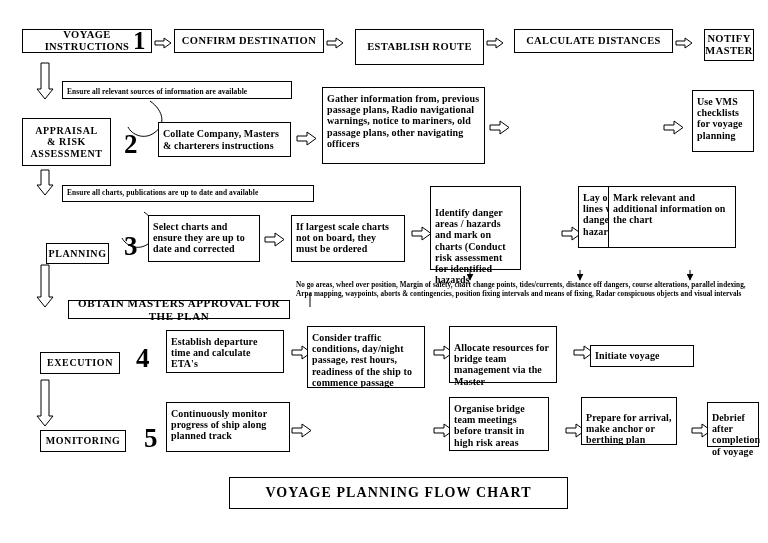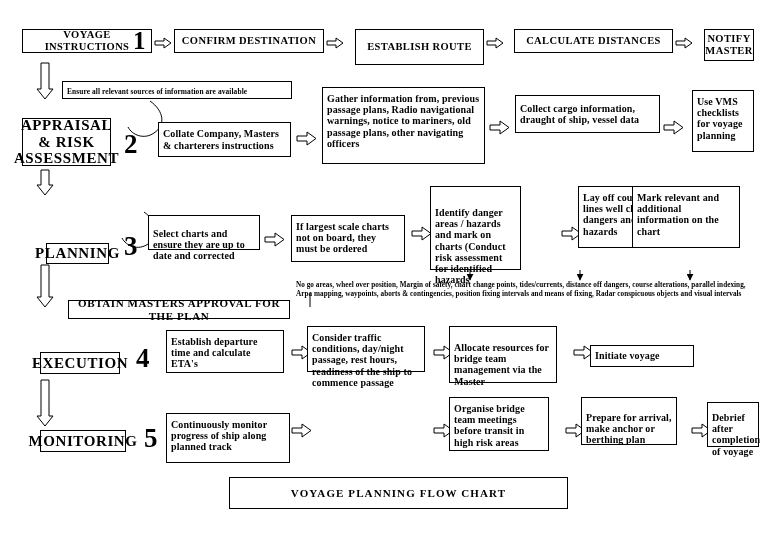--- a/index.html
+++ b/index.html
@@ -25,21 +25,21 @@
     font-weight:bold;
     line-height:1.12;
   }
   .top-box{
     font-size:10.5px;
     letter-spacing:0.4px;
     justify-content:center;
     text-align:center;
   }
   .stage{
-    font-size:15px;
+    font-size:10px;
     letter-spacing:0.6px;
     justify-content:center;
     text-align:center;
   }
   .stage.left{justify-content:flex-start;}
   .detail{font-size:10px;letter-spacing:0.1px;}
   .note{font-size:7.4px;font-weight:bold;letter-spacing:0.1px;}
   .longnote{
     position:absolute;
     font-size:7.2px;
@@ -52,21 +52,21 @@
     font-family:"Liberation Serif", serif;
     font-weight:bold;
     font-size:27px;
     line-height:1;
   }
   .title{
     position:absolute;
     border:1px solid #000;
     background:#fff;
     display:flex;align-items:center;justify-content:center;
-    font-size:11px;font-weight:bold;letter-spacing:1.1px;
+    font-size:14px;font-weight:bold;letter-spacing:1.1px;
   }
   svg.overlay{position:absolute;left:0;top:0;width:768px;height:543px;pointer-events:none;}
 </style>
 </head>
 <body>
 
 <div id="canvas">
 
   <svg class="overlay" viewBox="0 0 768 543">
     <defs>
@@ -153,55 +153,55 @@
   </div>
 
   <div class="box detail" style="left:158px;top:122px;width:133px;height:35px;">
     <span>Collate Company, Masters &amp; charterers instructions</span>
   </div>
 
   <div class="box detail" style="left:322px;top:87px;width:163px;height:77px;align-items:flex-start;padding-top:5px;">
     <span>Gather information from, previous passage plans, Radio navigational warnings, notice to mariners, old passage plans, other navigating officers</span>
   </div>
 
-  <div class="box detail" style="left:515px;top:95px;width:145px;height:38px;">
-    <span>Collect cargo information, draught of ship, vessel data</span>
-  </div>
 
   <div class="box detail" style="left:692px;top:90px;width:62px;height:62px;align-items:flex-start;padding-top:5px;">
     <span>Use VMS checklists for voyage planning</span>
   </div>
 
+  <div class="box note" style="left:62px;top:185px;width:252px;height:17px;">
+    <span>Ensure all charts, publications are up to date and available</span>
+  </div>
 
   <div class="box stage" style="left:46px;top:243px;width:63px;height:21px;">
     <span>PLANNING</span>
   </div>
   <div class="numeral" style="left:124px;top:233px;">
     <span>3</span>
   </div>
 
-  <div class="box detail" style="left:148px;top:215px;width:112px;height:35px;align-items:flex-start;padding-top:12px;">
+  <div class="box detail" style="left:148px;top:215px;width:112px;height:47px;align-items:flex-start;padding-top:5px;">
     <span>Select charts and ensure they are up to date and corrected</span>
   </div>
 
   <div class="box detail" style="left:291px;top:215px;width:114px;height:47px;align-items:flex-start;padding-top:5px;">
     <span>If largest scale charts not on board, they must be ordered</span>
   </div>
 
   <div class="box detail" style="left:430px;top:186px;width:91px;height:84px;align-items:flex-start;padding-top:20px;">
     <span>Identify danger areas / hazards and mark on charts (Conduct risk assessment for identified hazards</span>
   </div>
 
   <div class="box detail" style="left:578px;top:186px;width:86px;height:62px;align-items:flex-start;padding-top:5px;">
     <span>Lay off course lines well clear of dangers and hazards</span>
   </div>
 
   <div class="box detail" style="left:637px;top:186px;width:0px;height:0px;border:none;"></div>
 
-  <div class="box detail" style="left:632px;top:186px;width:108px;height:62px;align-items:flex-start;padding-top:5px;">
+  <div class="box detail" style="left:608px;top:186px;width:128px;height:62px;align-items:flex-start;padding-top:5px;">
     <span>Mark relevant and additional information on the chart</span>
   </div>
 
   <div class="longnote" style="left:296px;top:281px;width:460px;">
     <span>No go areas, wheel over position, Margin of safety, chart change points, tides/currents, distance off dangers, course alterations, parallel indexing, Arpa mapping, waypoints, aborts &amp; contingencies, position fixing intervals and means of fixing, Radar conspicuous objects and visual intervals</span>
   </div>
 
   <div class="box stage left" style="left:68px;top:300px;width:222px;height:19px;justify-content:center;font-size:11px;">
     <span>OBTAIN MASTERS APPROVAL FOR THE PLAN</span>
   </div>
@@ -210,40 +210,40 @@
     <span>EXECUTION</span>
   </div>
   <div class="numeral" style="left:136px;top:345px;">
     <span>4</span>
   </div>
 
   <div class="box detail" style="left:166px;top:330px;width:118px;height:43px;align-items:flex-start;padding-top:5px;">
     <span>Establish departure time and calculate ETA's</span>
   </div>
 
-  <div class="box detail" style="left:307px;top:326px;width:118px;height:46px;align-items:flex-start;padding-top:5px;">
+  <div class="box detail" style="left:307px;top:326px;width:118px;height:62px;align-items:flex-start;padding-top:5px;">
     <span>Consider traffic conditions, day/night passage, rest hours, readiness of the ship to commence passage</span>
   </div>
 
   <div class="box detail" style="left:449px;top:326px;width:108px;height:57px;align-items:flex-start;padding-top:15px;">
     <span>Allocate resources for bridge team management via the Master</span>
   </div>
 
   <div class="box detail" style="left:590px;top:345px;width:104px;height:22px;">
     <span>Initiate voyage</span>
   </div>
 
   <div class="box stage" style="left:40px;top:430px;width:86px;height:22px;">
     <span>MONITORING</span>
   </div>
   <div class="numeral" style="left:144px;top:425px;">
     <span>5</span>
   </div>
 
-  <div class="box detail" style="left:166px;top:413px;width:124px;height:50px;align-items:flex-start;padding-top:5px;">
+  <div class="box detail" style="left:166px;top:402px;width:124px;height:50px;align-items:flex-start;padding-top:5px;">
     <span>Continuously monitor progress of ship along planned track</span>
   </div>
 
 
   <div class="box detail" style="left:449px;top:397px;width:100px;height:54px;align-items:flex-start;padding-top:5px;">
     <span>Organise bridge team meetings before transit in high risk areas</span>
   </div>
 
   <div class="box detail" style="left:581px;top:397px;width:96px;height:48px;align-items:flex-start;padding-top:14px;">
     <span>Prepare for arrival, make anchor or berthing plan</span>

